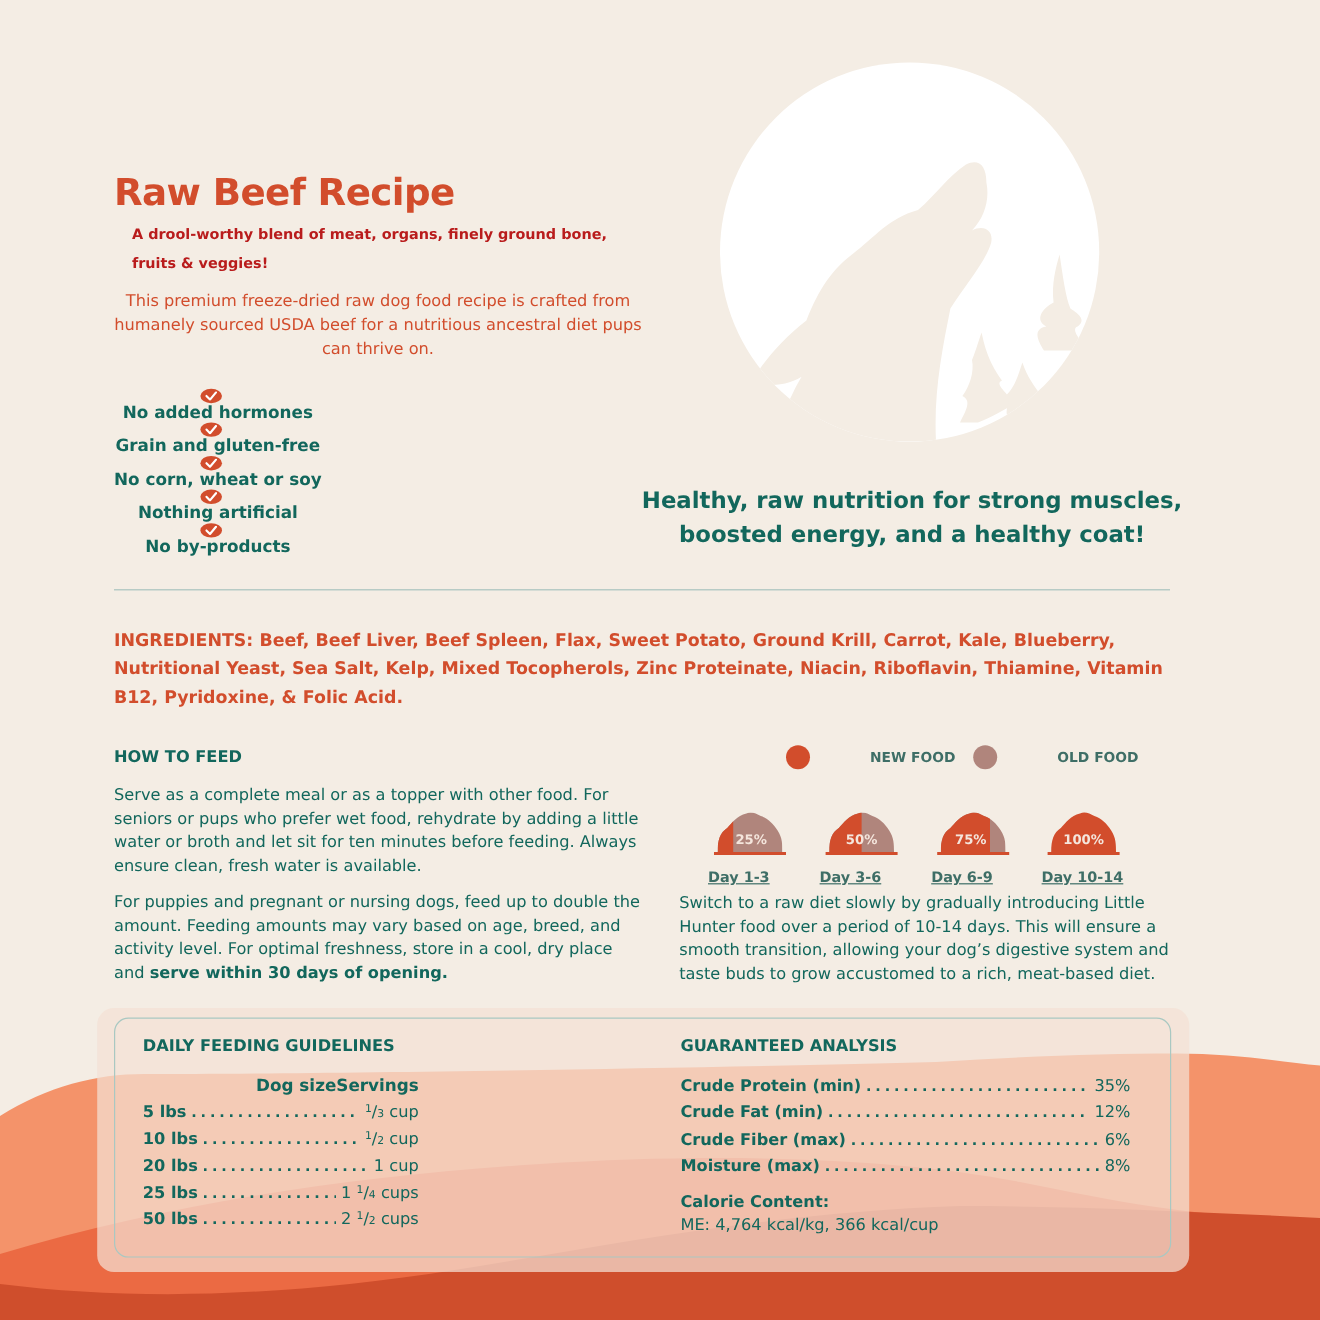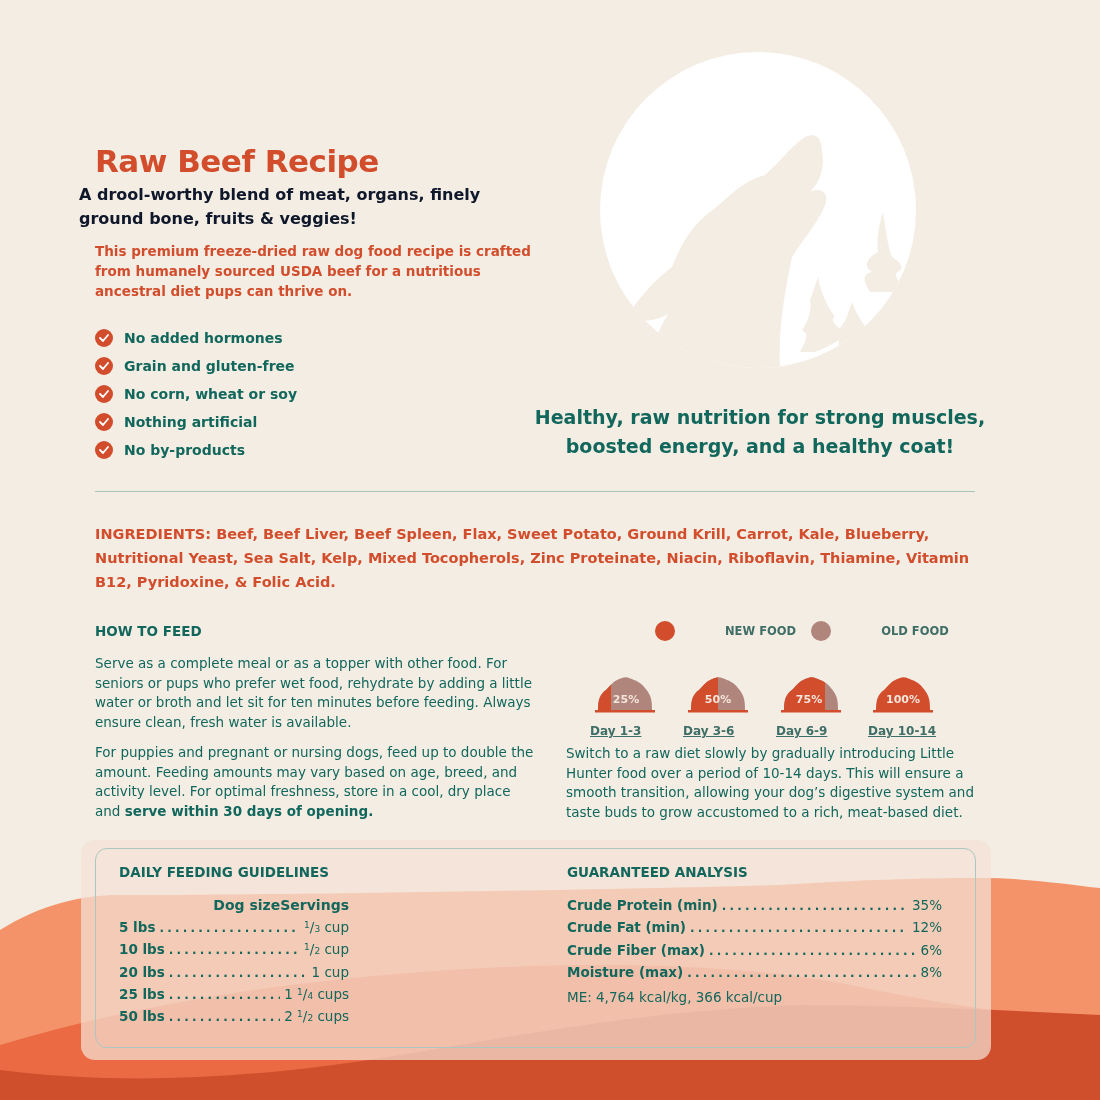--- a/index.html
+++ b/index.html
@@ -12,33 +12,33 @@
   }
   .abs { position: absolute; }
 
   
   .title {
     left: 95px; top: 143px;
     font-size: 31px; font-weight: bold; color: #d24d2c;
     letter-spacing: -0.5px;
   }
   .subtitle {
-    left: 79px; top: 183px; width: 420px;
-    font-size: 16px; font-weight: bold; color: #0f172a; line-height: 24px;
+    left: 110px; top: 183px; width: 420px;
+    font-size: 12px; font-weight: bold; color: #b91c1c; line-height: 24px;
   }
   .intro {
     left: 95px; top: 241px; width: 440px;
-    font-size: 13.5px; font-weight: bold; color: #d24d2c; line-height: 20px;
+    font-size: 13.5px; font-weight: normal; color: #d24d2c; line-height: 20px; text-align: center;
   }
   .benefits {
     left: 95px; top: 324px; list-style: none;
   }
   .benefits li {
     display: flex; align-items: center; height: 28px;
-    font-size: 14px; font-weight: bold; color: #12675c;
+    font-size: 14px; font-weight: bold; color: #12675c; flex-direction: column;
   }
   .check {
     width: 18px; height: 18px; border-radius: 50%; background: #d24d2c;
     margin-right: 11px; display: inline-flex; align-items: center; justify-content: center;
   }
 
   
   .moon {
     left: 600px; top: 52px; width: 316px; height: 316px;
     border-radius: 50%; background: #ffffff; overflow: hidden;
@@ -320,14 +320,15 @@
       <span class="k">Crude Fiber (max)</span>
       <span class="dots">......................................</span>
       <span class="v">6%</span>
     </div>
     <div class="row">
       <span class="k">Moisture (max)</span>
       <span class="dots">......................................</span>
       <span class="v">8%</span>
     </div>
   </div>
+  <div class="cal-title">Calorie Content:</div>
   <div class="cal-val">ME: 4,764 kcal/kg, 366 kcal/cup</div>
 </div>
 
 </body></html>

